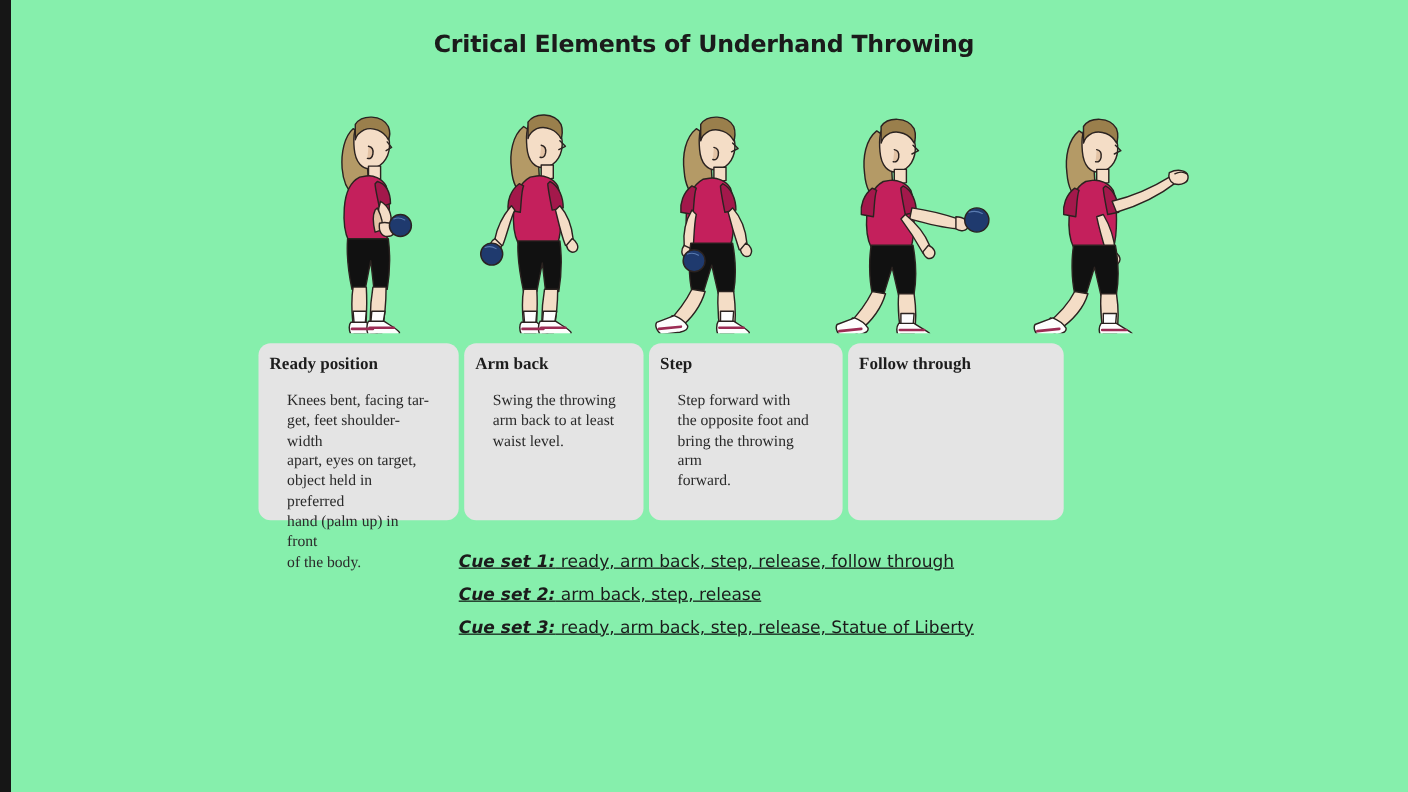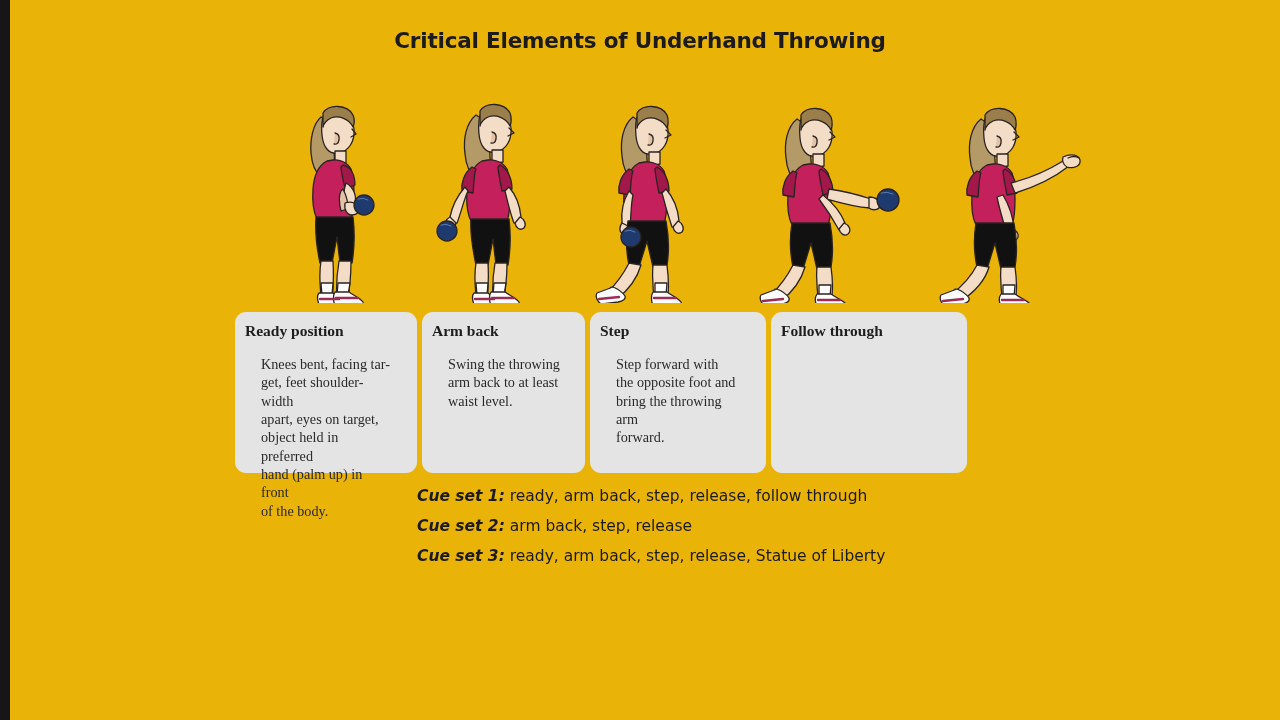--- a/index.html
+++ b/index.html
@@ -1,20 +1,20 @@
 <!DOCTYPE html>
 <html><head>
 <meta charset="utf-8">
 <style>
   html,body{margin:0;padding:0;}
   body{
     width:1280px;height:720px;background:#ffffff;overflow:hidden;
     font-family:"Liberation Sans",sans-serif;position:relative;
   }
-  #stage{position:absolute;left:0;top:0;width:1280px;height:720px;background:#eab308;}
+  #stage{position:absolute;left:0;top:0;width:1280px;height:720px;background:#86efac;}
   .edge-bar{position:absolute;top:0;width:10px;height:720px;background:#161616;}
   .edge-left{left:0;}
 
   
   #title{
     position:absolute;left:0;top:28px;width:1280px;text-align:center;
     font-family:"DejaVu Sans",sans-serif;font-weight:bold;font-size:21.5px;
     color:#1b1b1b;letter-spacing:-0.2px;
   }
 
@@ -35,21 +35,21 @@
   .panel-title{
     font-family:"Liberation Serif",serif;font-weight:bold;font-size:15.5px;
     color:#1d1d1d;margin:0 0 6px 0;line-height:1.1;
   }
   .panel-body{
     font-family:"Liberation Serif",serif;font-size:14.2px;color:#2a2a2a;
     line-height:1.29;margin:16px;white-space:pre-line;
   }
 
   
-  #cues{position:absolute;left:417px;top:482px;width:700px;}
+  #cues{position:absolute;left:417px;top:496px;width:700px;text-decoration:underline;}
   .cue-line{
     font-family:"DejaVu Sans",sans-serif;font-size:15.5px;color:#1b1b1b;
     line-height:1.93;white-space:nowrap;
   }
   .cue-label{font-weight:bold;font-style:italic;}
   .cue-text{font-weight:normal;font-style:normal;}
 </style>
 </head>
 <body>
 

